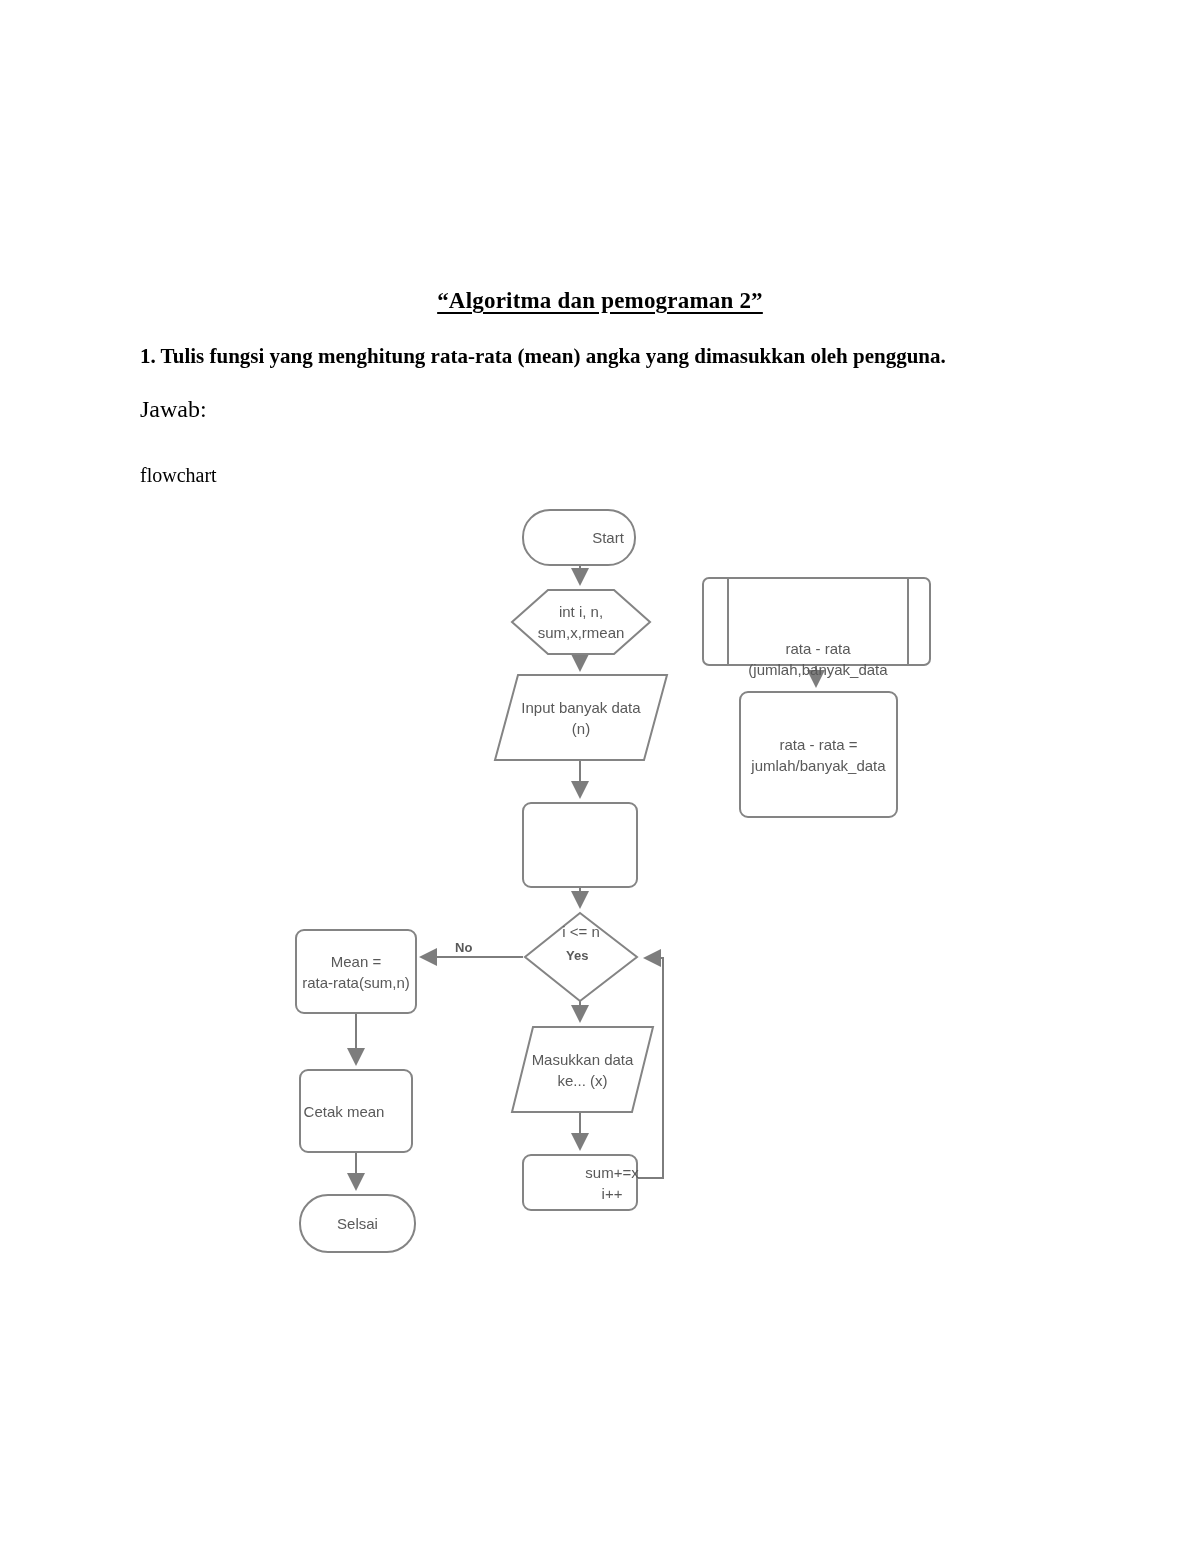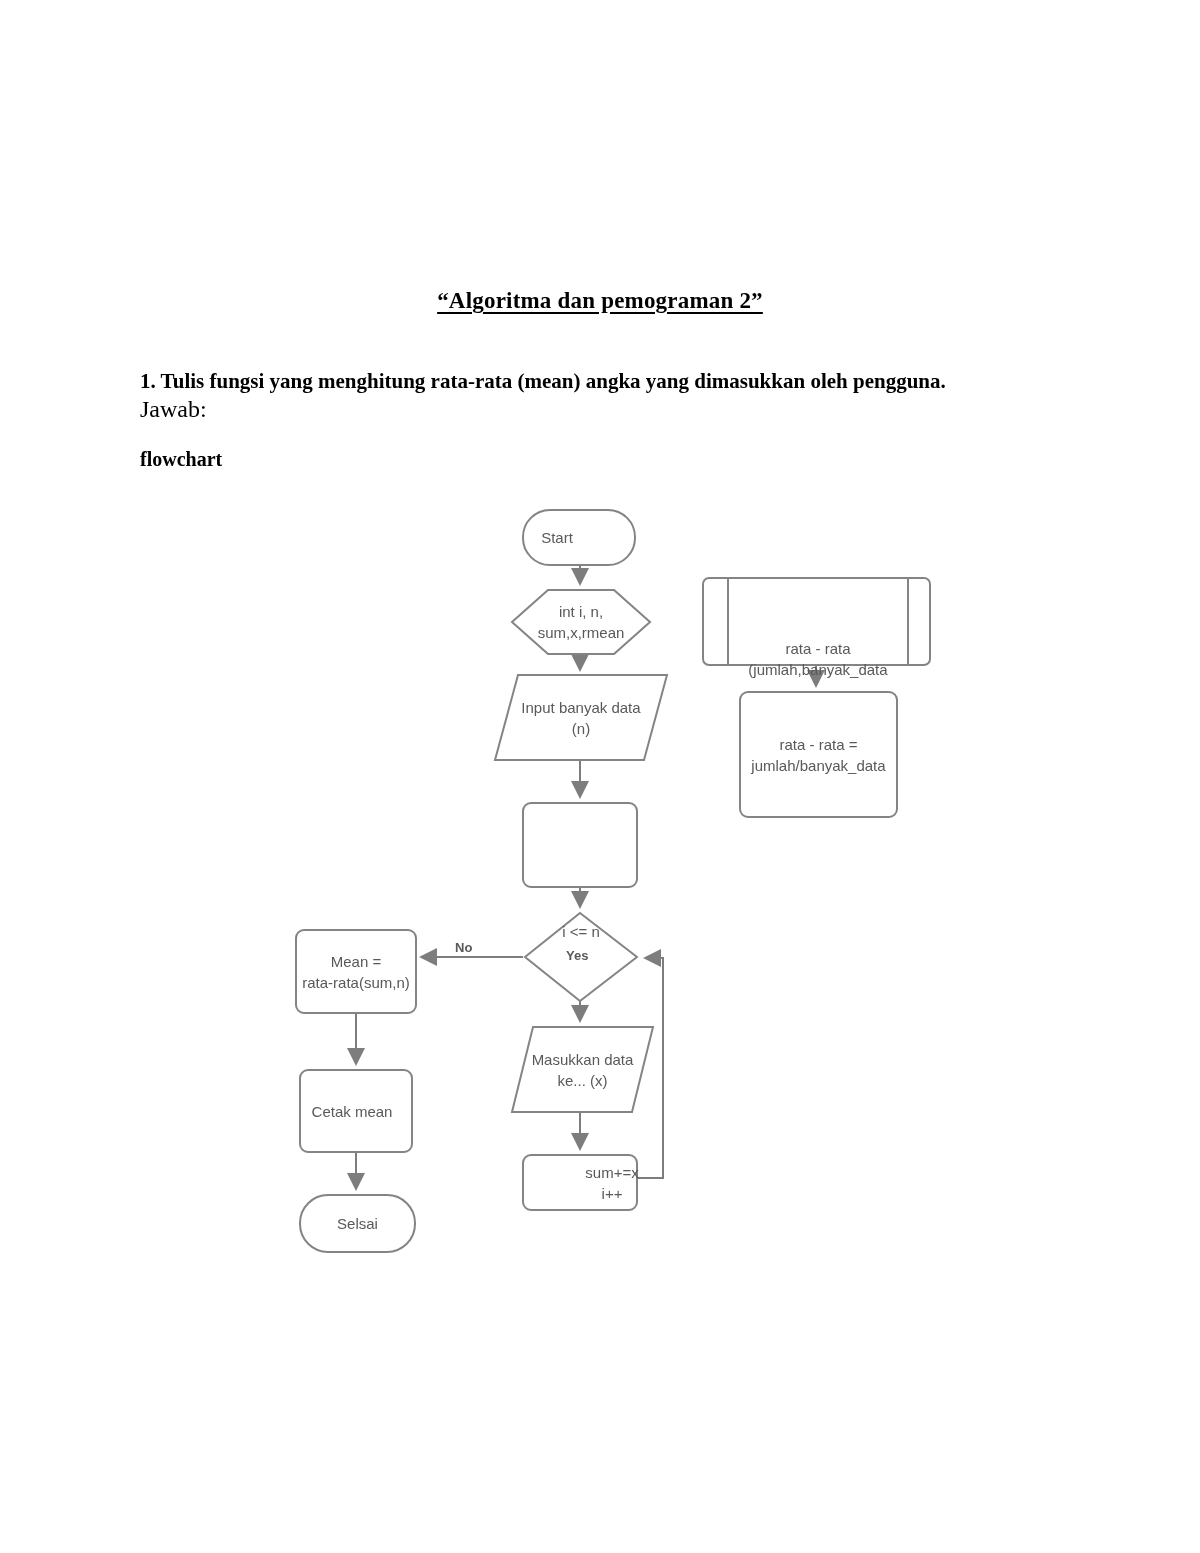--- a/index.html
+++ b/index.html
@@ -15,29 +15,29 @@
   .doc-title {
     position:absolute; top:288px; left:0; width:1200px;
     text-align:center;
     font-size:23px; font-weight:bold;
     text-decoration:underline;
     text-underline-offset:4px;
     letter-spacing:0.2px;
   }
   .question {
     position:absolute; top:344px; left:140px; width:960px;
-    font-size:21px; font-weight:bold;margin-top:25px;
+    font-size:21px; font-weight:bold;
   }
   .answer-label {
     position:absolute; top:396px; left:140px;
     font-size:24px; font-weight:normal;
   }
   .section-label {
-    position:absolute; top:448px; left:140px;
-    font-size:20px; font-weight:bold;
+    position:absolute; top:464px; left:140px;
+    font-size:20px; font-weight:normal;
   }
   svg.flow { position:absolute; top:0; left:0; }
   .shape { fill:#ffffff; stroke:#848484; stroke-width:2; }
   .edge  { fill:none; stroke:#7d7d7d; stroke-width:2; }
   .node-label {
     position:absolute;
     display:flex; align-items:center; justify-content:center;
     text-align:center;
     white-space:pre-line;
     font-family:"Liberation Sans", sans-serif;
@@ -95,33 +95,33 @@
       <rect class="shape" x="523" y="1155" width="114" height="55" rx="8"></rect>
       <rect class="shape" x="300" y="1070" width="112" height="82" rx="8"></rect>
       <rect class="shape" x="300" y="1195" width="115" height="57" rx="28"></rect>
       <rect class="shape" x="703" y="578" width="227" height="87" rx="6"></rect>
       <line class="shape" x1="728" y1="578" x2="728" y2="665"></line>
       <line class="shape" x1="908" y1="578" x2="908" y2="665"></line>
       <rect class="shape" x="740" y="692" width="157" height="125" rx="8"></rect>
     </g>
   </svg>
 
-  <div class="node-label" style="left:501px; top:510px; width:112px; height:55px;">Start</div>
+  <div class="node-label" style="left:552px; top:510px; width:112px; height:55px;">Start</div>
   <div class="node-label" style="left:512px; top:590px; width:138px; height:64px;">int i, n,
 sum,x,rmean</div>
   <div class="node-label" style="left:495px; top:675px; width:172px; height:85px;">Input banyak data
 (n)</div>
   <div class="node-label" style="left:525px; top:887px; width:112px; height:88px;">i &lt;= n</div>
   <div class="node-label" style="left:292px; top:930px; width:128px; height:83px;">Mean =
 rata-rata(sum,n)</div>
   <div class="node-label" style="left:512px; top:1027px; width:141px; height:85px;">Masukkan data
 ke... (x)</div>
   <div class="node-label" style="left:523px; top:1155px; width:114px; height:55px;padding-left:32px;">sum+=x
 i++</div>
-  <div class="node-label" style="left:292px; top:1070px; width:120px; height:82px;text-align:center;">Cetak mean</div>
+  <div class="node-label" style="left:284px; top:1070px; width:120px; height:82px;text-align:center;">Cetak mean</div>
   <div class="node-label" style="left:300px; top:1195px; width:115px; height:57px;">Selsai</div>
   <div class="node-label" style="left:728px; top:578px; width:180px; height:87px;margin-top:37px;">rata - rata
 (jumlah,banyak_data</div>
   <div class="node-label" style="left:740px; top:692px; width:157px; height:125px;">rata - rata =
 jumlah/banyak_data</div>
 
   <div class="edge-label" style="left:452px; top:940px;">No</div>
   <div class="edge-label" style="left:563px; top:948px;text-align:right;">Yes</div>
 
 </div>

